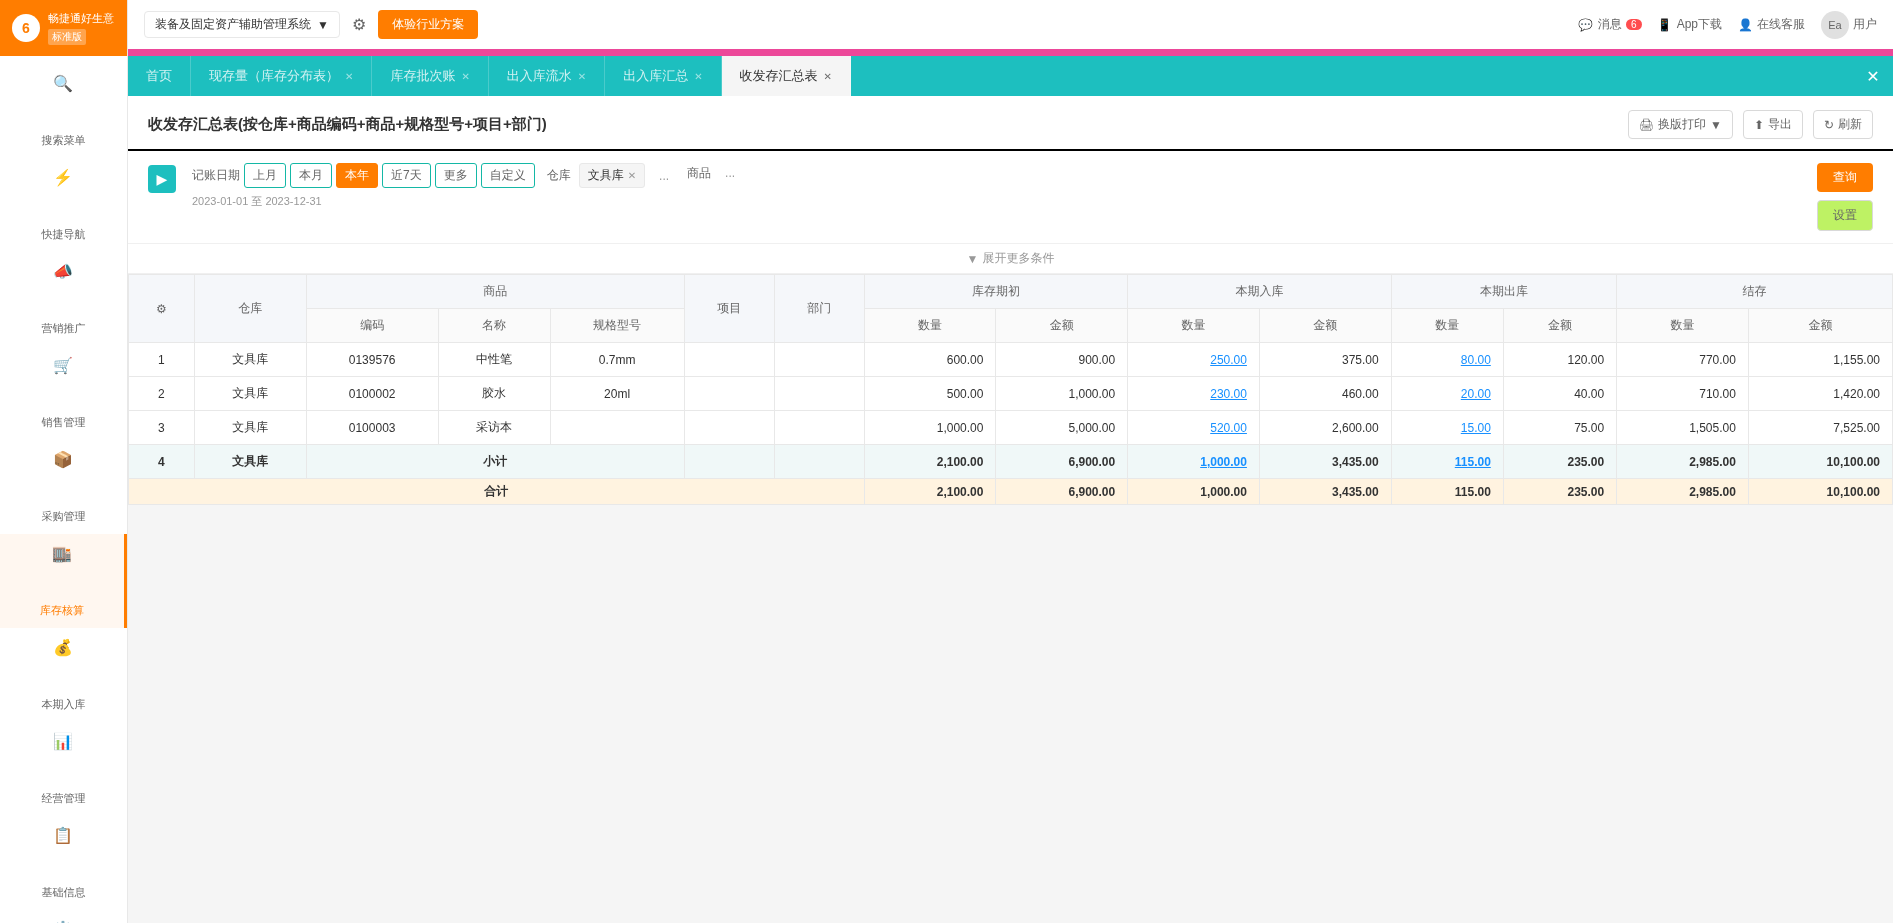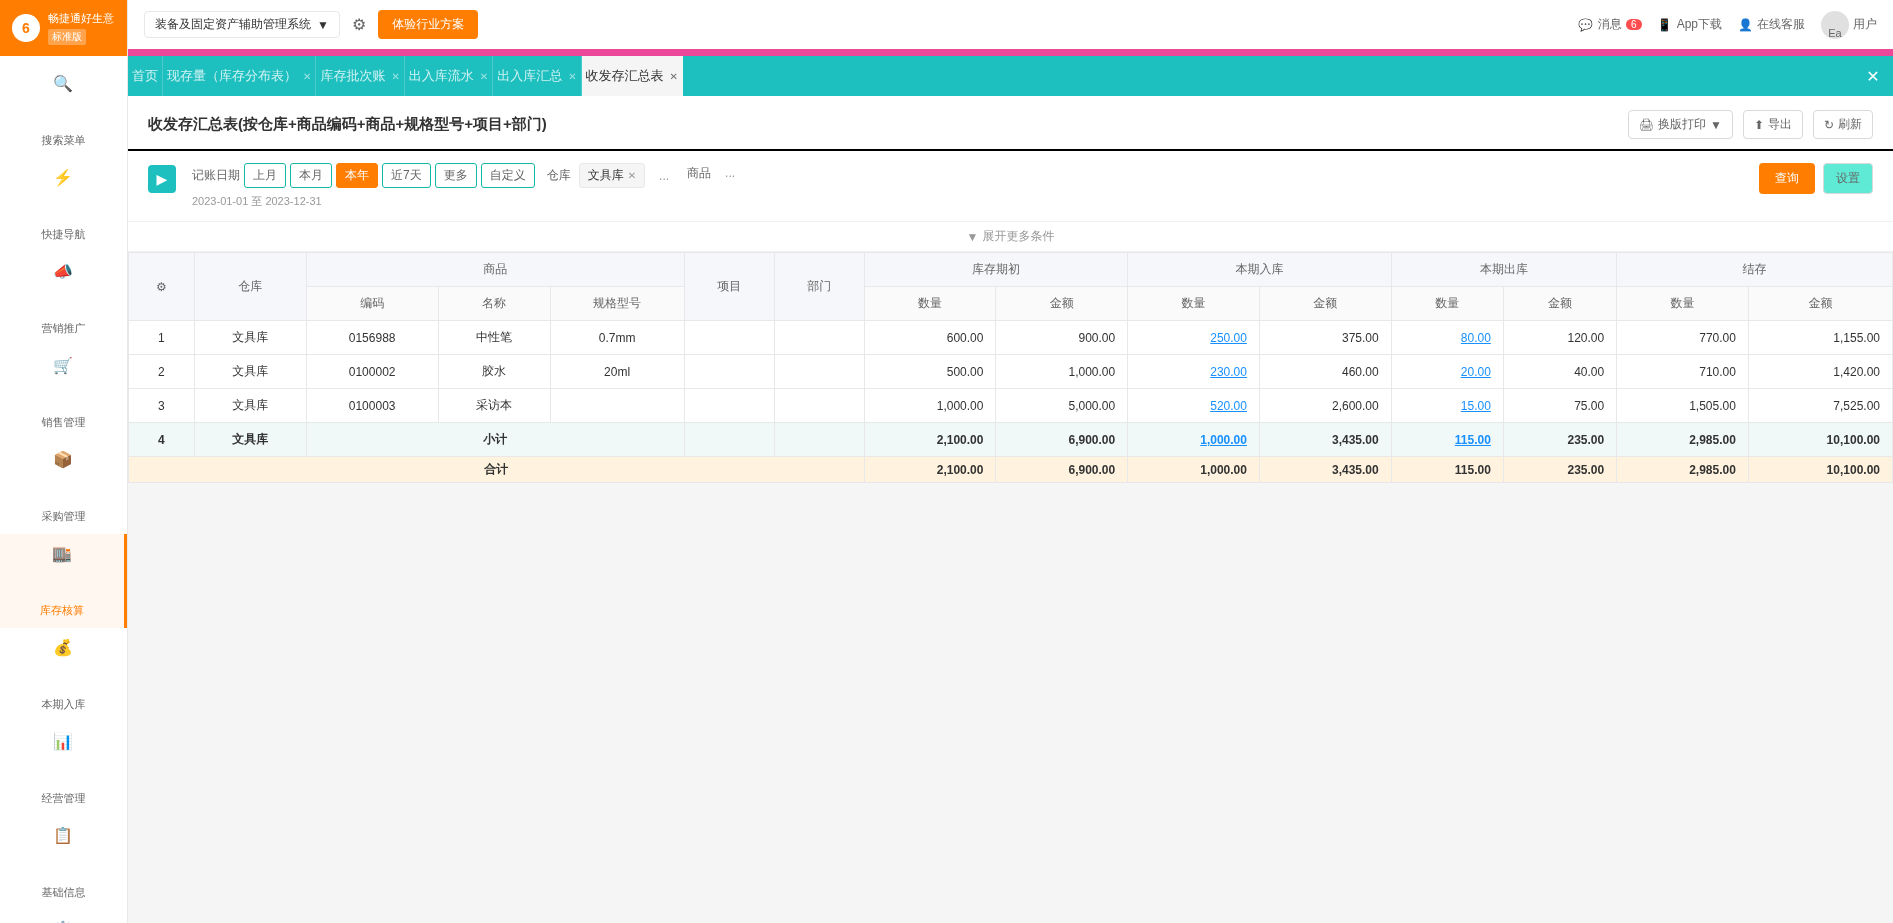--- a/index.html
+++ b/index.html
@@ -20,25 +20,25 @@
     
     .main { flex: 1; display: flex; flex-direction: column; overflow: hidden; }
 
     
     .topbar { height: 56px; background: #fff; border-bottom: 7px solid #ec4899; display: flex; align-items: center; padding: 0 16px; gap: 12px; }
     .topbar-system-select { display: flex; align-items: center; gap: 6px; padding: 4px 10px; border: 1px solid #e8e8e8; border-radius: 4px; background: #fff; cursor: pointer; }
     .topbar-btn-experience { background: #ff7d00; color: #fff; border: none; border-radius: 4px; padding: 6px 14px; cursor: pointer; font-size: 12px; }
     .topbar-right { display: flex; align-items: center; gap: 16px; margin-left: auto; }
     .topbar-right-item { display: flex; align-items: center; gap: 4px; cursor: pointer; color: #666; font-size: 12px; }
     .badge { background: #ff4d4f; color: #fff; border-radius: 8px; padding: 0 4px; font-size: 10px; min-width: 16px; text-align: center; }
-    .user-avatar { width: 28px; height: 28px; background: #e0e0e0; border-radius: 50%; display: flex; align-items: flex-end; justify-content: center; font-size: 11px; color: #666; }
+    .user-avatar { width: 28px; height: 28px; background: #e0e0e0; border-radius: 50%; display: flex; align-items: center; justify-content: center; font-size: 11px; color: #666; }
 
     
     .tabbar { height: 40px; background: #1dbfbf; display: flex; align-items: center; padding: 0 0; overflow-x: auto; position: relative; }
-    .tab { display: flex; align-items: center; gap: 6px; padding: 0 4px; height: 40px; cursor: pointer; color: rgba(255,255,255,0.8); font-size: 13px; white-space: nowrap; border-right: 1px solid rgba(255,255,255,0.2); }
+    .tab { display: flex; align-items: center; gap: 6px; padding: 0 18px; height: 40px; cursor: pointer; color: rgba(255,255,255,0.8); font-size: 13px; white-space: nowrap; border-right: 1px solid rgba(255,255,255,0.2); }
     .tab.active { background: #f5f5f5; color: #333; }
     .tab-close { font-size: 10px; color: inherit; opacity: 0.7; }
     .tabbar-close-btn { position: absolute; right: 0; top: 0; height: 40px; width: 40px; display: flex; align-items: center; justify-content: center; background: #1dbfbf; color: #fff; cursor: pointer; font-size: 16px; }
 
     
     .content { flex: 1; overflow-y: auto; background: #f5f5f5; padding: 0; }
 
     
     .page { background: #fff; margin: 0; }
     .page-header { padding: 14px 20px 10px; border-bottom: 2px solid #000000; display: flex; align-items: center; justify-content: space-between; }
@@ -57,21 +57,21 @@
     .filter-date-buttons { display: flex; align-items: center; gap: 4px; }
     .filter-date-btn { padding: 3px 8px; border: 1px solid #14b8a6; border-radius: 3px; background: #fff; cursor: pointer; font-size: 12px; color: #666; }
     .filter-date-btn.active { background: #ff7d00; color: #fff; border-color: #ff7d00; }
     .filter-date-range { font-size: 11px; color: #999; margin-top: 2px; }
     .filter-warehouse-label { font-size: 12px; color: #666; }
     .filter-warehouse-value { display: flex; align-items: center; gap: 4px; background: #f5f5f5; border: 1px solid #e8e8e8; border-radius: 3px; padding: 3px 8px; font-size: 12px; }
     .filter-warehouse-close { cursor: pointer; color: #999; font-size: 10px; }
     .filter-dots { color: #999; padding: 3px 6px; cursor: pointer; }
     .filter-goods-label { font-size: 12px; color: #666; }
     .btn-query { background: #ff7d00; color: #fff; border: none; border-radius: 4px; padding: 6px 16px; cursor: pointer; font-size: 12px; }
-    .btn-settings { background: #5eead4; color: #666; border: 1px solid #d9d9d9; border-radius: 4px; padding: 6px 12px; cursor: pointer; font-size: 12px; }
+    .btn-settings { background: #bef264; color: #666; border: 1px solid #d9d9d9; border-radius: 4px; padding: 6px 12px; cursor: pointer; font-size: 12px; }
 
     
     .filter-expand-more { display: flex; justify-content: center; padding: 6px; border-bottom: 1px solid #f0f0f0; }
     .expand-more-btn { display: flex; align-items: center; gap: 4px; color: #999; font-size: 12px; cursor: pointer; background: none; border: none; }
 
     
     .table-container { padding: 0; overflow-x: auto; }
     table { width: 100%; border-collapse: collapse; font-size: 12px; }
     thead tr th { background: #f5f7fa; color: #666; font-weight: 500; padding: 8px 12px; border: 1px solid #e8e8e8; text-align: center; white-space: nowrap; }
     thead tr.sub-header th { background: #fafafa; }
@@ -252,21 +252,21 @@
               <span class="filter-warehouse-close">✕</span>
             </div>
             <span class="filter-dots">...</span>
           </div>
 
           <div style="display:flex;align-items:center;gap:8px;">
             <span class="filter-goods-label">商品</span>
             <span class="filter-dots">...</span>
           </div>
 
-          <div style="margin-left:auto;display:flex;gap:8px;">
+          <div style="margin-left:auto;display:flex;gap:8px;flex-direction:column;">
             <button class="btn-query">查询</button>
             <button class="btn-settings">设置</button>
           </div>
         </div>
       </div>
 
       <div class="filter-expand-more">
         <button class="expand-more-btn">
           <span>▼</span>
           <span>展开更多条件</span>
@@ -299,21 +299,21 @@
               <th>金额</th>
               <th>数量</th>
               <th>金额</th>
             </tr>
           </thead>
           <tbody>
 
             <tr>
               <td>1</td>
               <td>文具库</td>
-              <td>0156988</td>
+              <td>0139576</td>
               <td>中性笔</td>
               <td>0.7mm</td>
               <td></td>
               <td></td>
               <td class="num-right">600.00</td>
               <td class="num-right">900.00</td>
               <td class="num-right"><span class="td-link">250.00</span></td>
               <td class="num-right">375.00</td>
               <td class="num-right"><span class="td-link">80.00</span></td>
               <td class="num-right">120.00</td>

